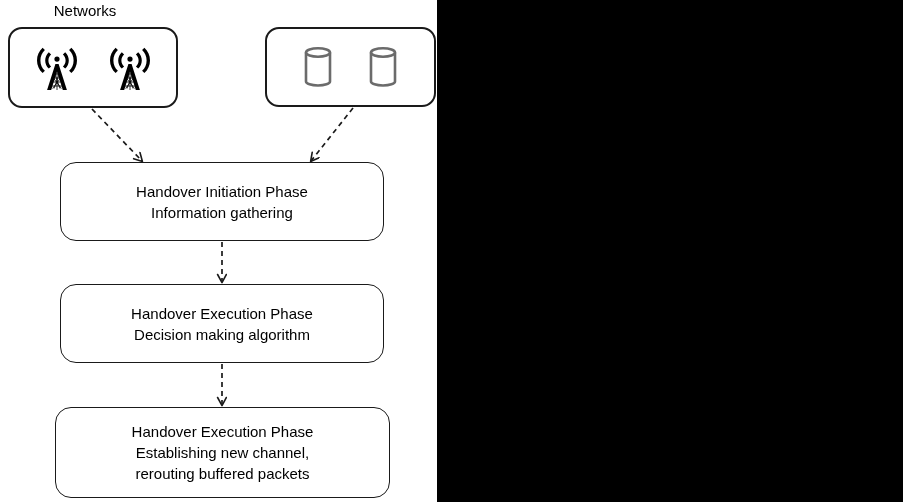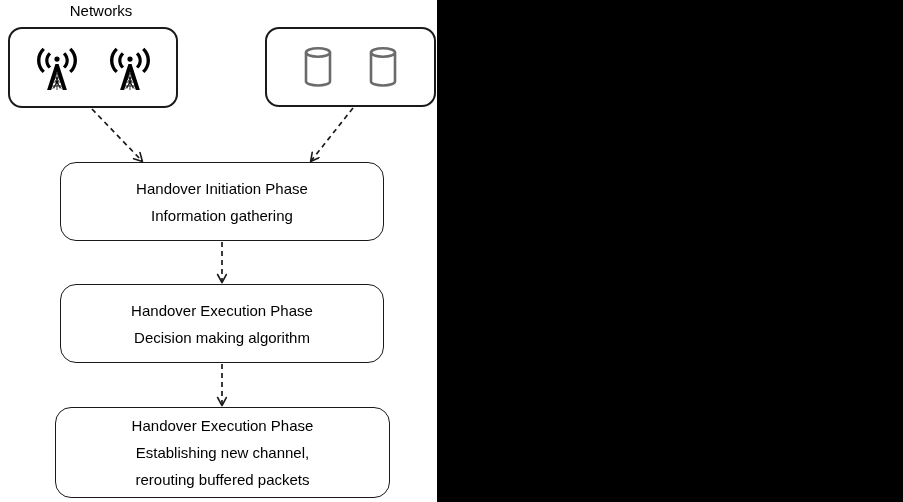--- a/index.html
+++ b/index.html
@@ -46,21 +46,21 @@
     border: 1.6px solid #1a1a1a;
     border-radius: 16px;
     background: #ffffff;
     box-sizing: border-box;
     display: flex;
     align-items: center;
     justify-content: center;
     text-align: center;
     font-size: 15px;
     color: #000000;
-    line-height: 27px;
+    line-height: 21px;
   }
   .phase-box .lines {
     white-space: pre-line;
   }
   svg.overlay {
     position: absolute;
     left: 0;
     top: 0;
     width: 903px;
     height: 502px;
@@ -74,21 +74,21 @@
     justify-content: center;
   }
 </style>
 </head>
 <body>
 
 <div id="canvas">
 
   <div id="black-panel"></div>
 
-  <div class="caption" style="left:16px; top:2px; width:170px;">Networks</div>
+  <div class="caption" style="left:0; top:2px; width:170px;">Networks</div>
 
 
   <div class="source-box" style="left:8px; top:27px; width:170px; height:81px; padding:0 10px;">
     <div class="icon-slot">
       <svg width="46" height="50" viewBox="0 0 46 50" aria-hidden="true">
         <g fill="#000000">
           <path d="M23 13.5a2.6 2.6 0 1 1 0 5.2 2.6 2.6 0 0 1 0-5.2z"></path>
           <path d="M14.8 9.2c-2.3 2.2-3.6 5.1-3.6 8.2s1.3 6 3.6 8.2l2.3-2.2c-1.7-1.6-2.7-3.7-2.7-6s1-4.4 2.7-6z"></path>
           <path d="M8.6 4.8C5 8.1 3 12.6 3 17.4s2 9.3 5.6 12.6l2.3-2.2C8 25.1 6.4 21.4 6.4 17.4S8 9.7 10.9 7z"></path>
           <path d="M31.2 9.2c2.3 2.2 3.6 5.1 3.6 8.2s-1.3 6-3.6 8.2l-2.3-2.2c1.7-1.6 2.7-3.7 2.7-6s-1-4.4-2.7-6z"></path>

